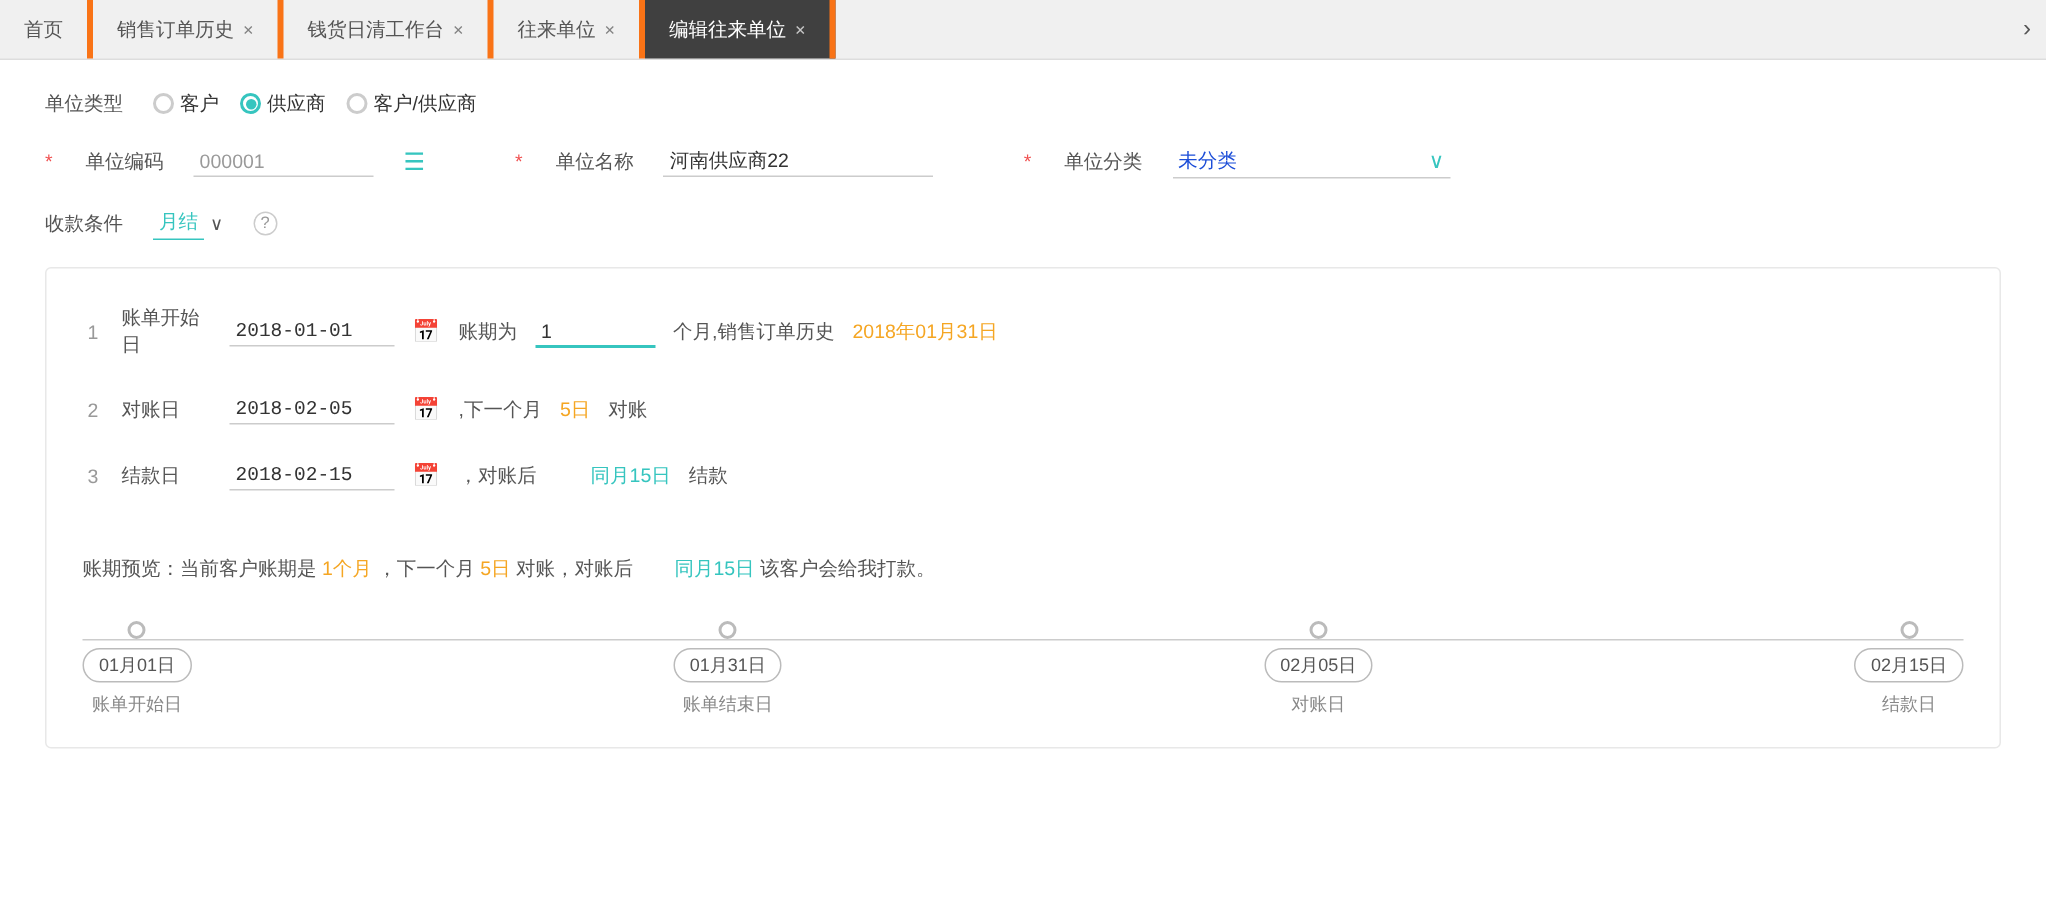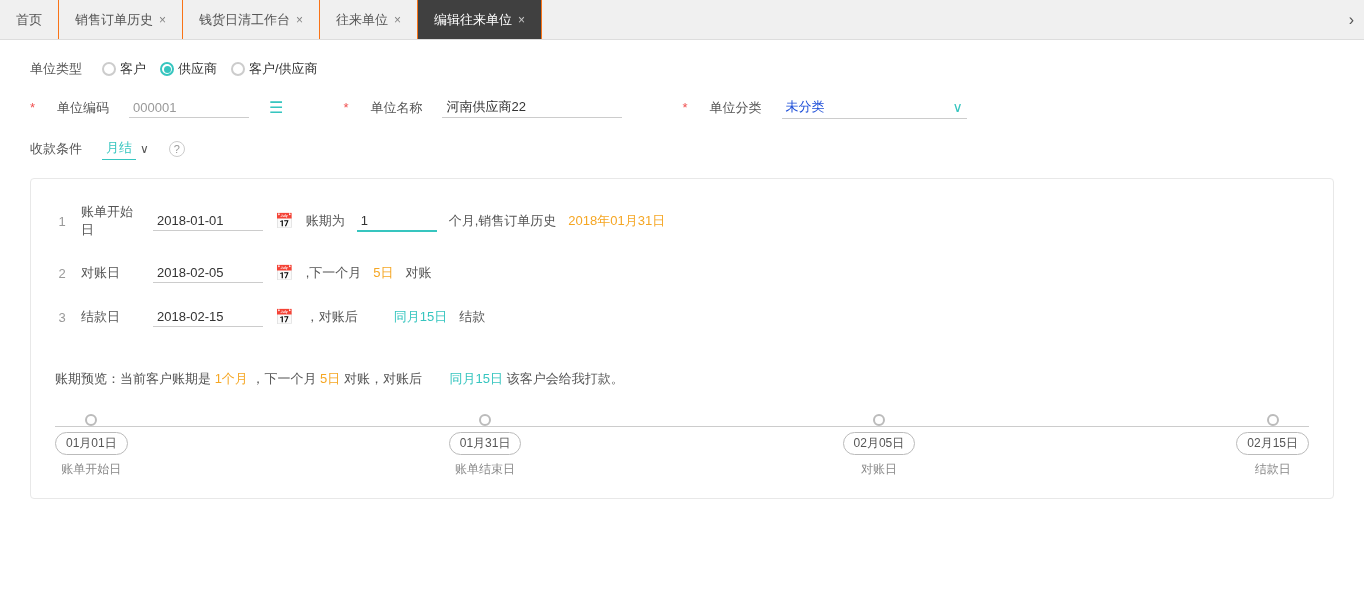--- a/index.html
+++ b/index.html
@@ -13,21 +13,21 @@
       border-bottom: 1px solid #ddd;
       height: 40px;
     }
     .tab-item {
       display: flex;
       align-items: center;
       padding: 0 16px;
       cursor: pointer;
       font-size: 13px;
       color: #555;
-      border-right: 1px solid #f97316;
+      border-right: 4px solid #f97316;
       gap: 6px;
       white-space: nowrap;
     }
     .tab-item.active {
       background: #404040;
       color: #fff;
     }
     .tab-item .close-icon {
       font-size: 12px;
       color: inherit;
@@ -184,20 +184,21 @@
       flex-shrink: 0;
     }
     .date-input {
       border: none;
       border-bottom: 1px solid #ccc;
       outline: none;
       padding: 2px 4px;
       font-size: 13px;
       color: #333;
       width: 110px;
+      font-family: Liberation Mono, monospace;
     }
     .cal-icon {
       color: #36c5bf;
       font-size: 15px;
       cursor: pointer;
     }
     .period-input {
       border: none;
       border-bottom: 2px solid #36c5bf;
       outline: none;

